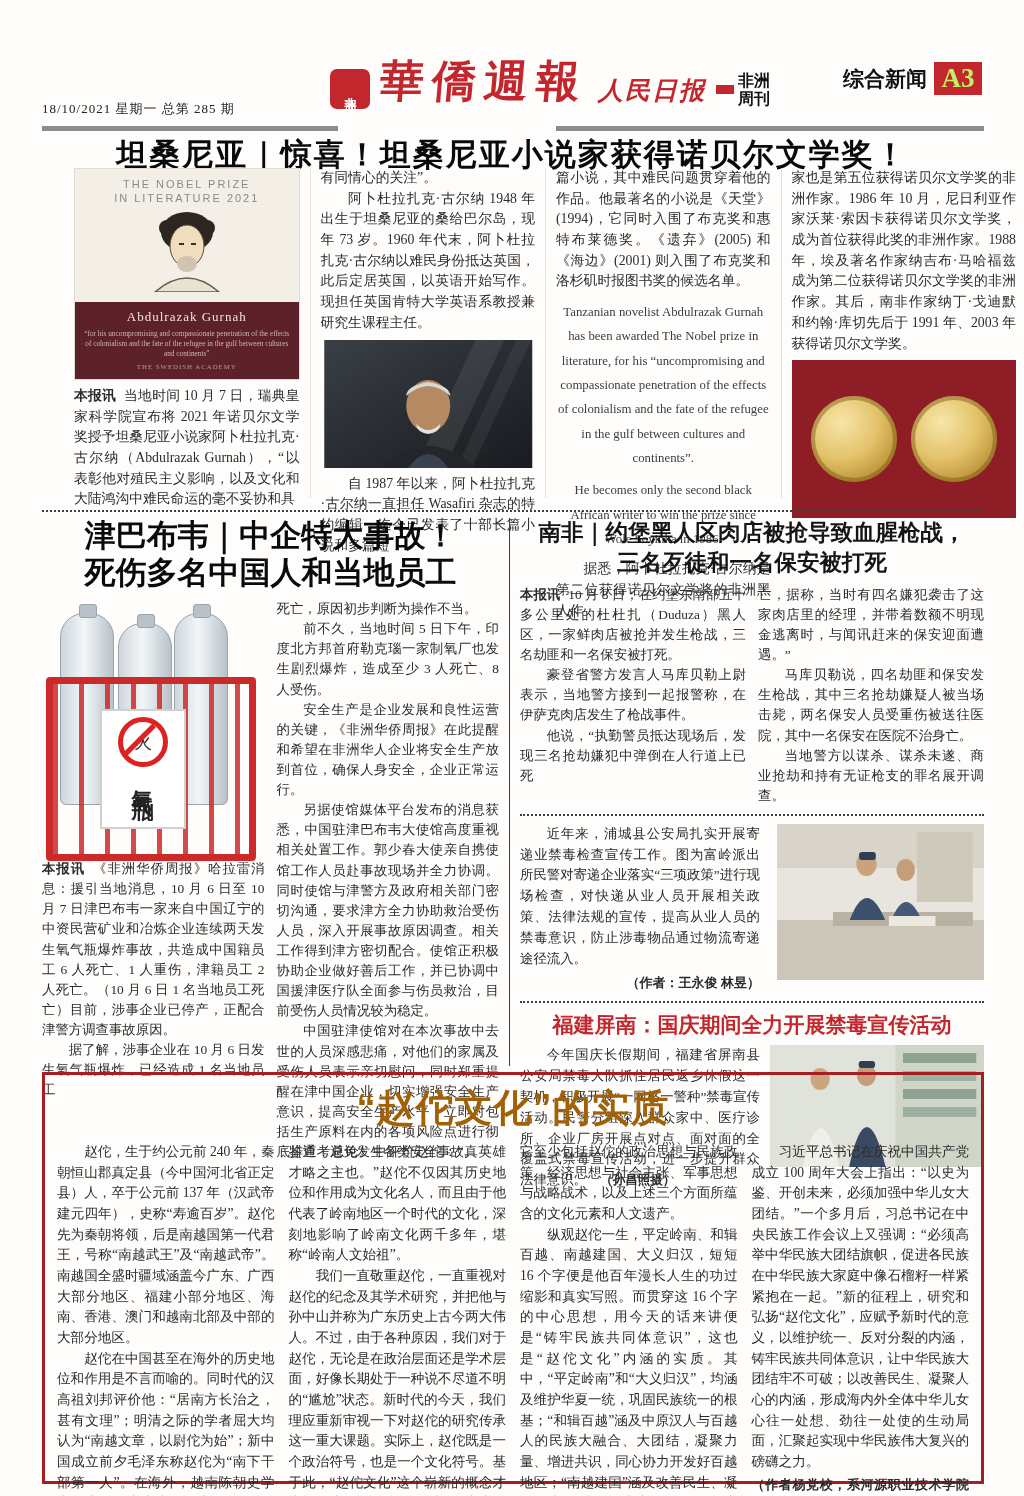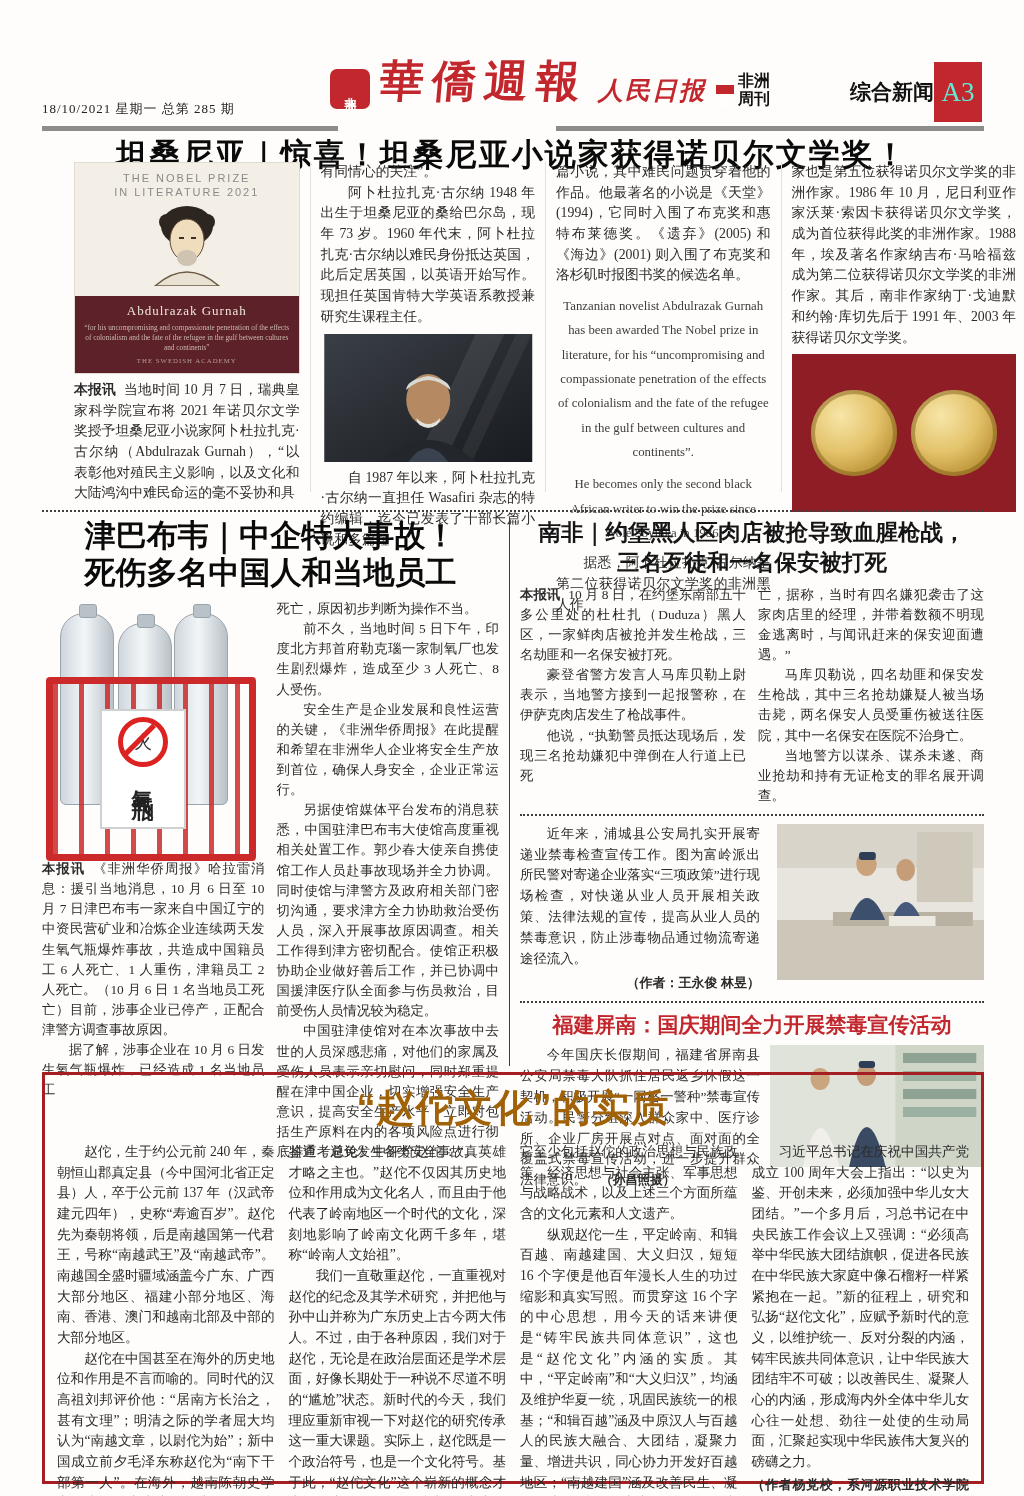--- a/index.html
+++ b/index.html
@@ -13,33 +13,33 @@
         display:flex;align-items:center;justify-content:center;font-size:12px;font-weight:bold;
         writing-mode:vertical-rl;letter-spacing:2px;margin-top:14px;}
   .paper-name{color:#c1272d;font-size:44px;font-weight:bold;letter-spacing:8px;
               transform:skewX(-5deg);font-family:"Liberation Serif",serif;}
   .rmrb{color:#c1272d;font-size:25px;font-weight:bold;font-style:italic;margin-top:18px;letter-spacing:2px;}
   .subgrp{display:flex;align-items:center;gap:4px;margin-top:16px;}
   .hwb{background:#c1272d;color:#fff;font-size:10px;writing-mode:vertical-rl;
        padding:3px 2px;letter-spacing:1px;font-family:"Liberation Sans",sans-serif;}
   .fzzk{font-family:"Liberation Sans",sans-serif;font-weight:bold;font-size:16px;
         line-height:1.1;color:#111;}
-  .section-wrap{position:absolute;right:42px;top:62px;display:flex;align-items:center;gap:0;}
+  .section-wrap{position:absolute;right:42px;top:62px;display:flex;align-items:center;gap:7px;}
   .section-label{font-family:"Liberation Sans",sans-serif;font-weight:bold;font-size:21px;color:#111;}
-  .page-no{width:48px;height:60px;background:#c1272d;color:#5eead4;display:flex;align-items:center;
-           justify-content:center;font-size:27px;font-weight:normal;font-family:"Liberation Serif",serif;}
+  .page-no{width:48px;height:33px;background:#c1272d;color:#bef264;display:flex;align-items:center;
+           justify-content:center;font-size:27px;font-weight:bold;font-family:"Liberation Serif",serif;}
   .bar{position:absolute;height:5px;background:#8c8c8c;top:126px;}
   .bar-left{left:42px;width:296px;}
   .bar-right{left:556px;width:428px;}
   
   .lead-headline{position:absolute;left:0;top:134px;width:100%;text-align:center;margin:0;
                  font-family:"Liberation Sans",sans-serif;font-size:31px;font-weight:bold;
                  letter-spacing:2px;color:#0a0a0a;}
   
-  .story1{position:absolute;left:42px;top:162px;width:942px;height:330px;display:flex;padding-left:32px;}
+  .story1{position:absolute;left:42px;top:168px;width:942px;height:330px;display:flex;padding-left:32px;}
   .story1 .col{width:25%;box-sizing:border-box;padding:0 10px;font-size:13.8px;line-height:1.5;
                text-align:justify;}
   .story1 .col + .col{border-left:1px solid #e4e0da;}
   .story1 .col:first-child{padding-left:0;}
   .story1 .col:last-child{padding-right:0;}
   p.body{margin:0;text-indent:2em;}
   p.body.noind{text-indent:0;}
   .lead-tag{font-weight:bold;font-family:"Liberation Sans",sans-serif;margin-right:8px;}
   
   .poster{width:100%;height:212px;background:#f3efe7;border:1px solid #e0dccf;box-sizing:border-box;

